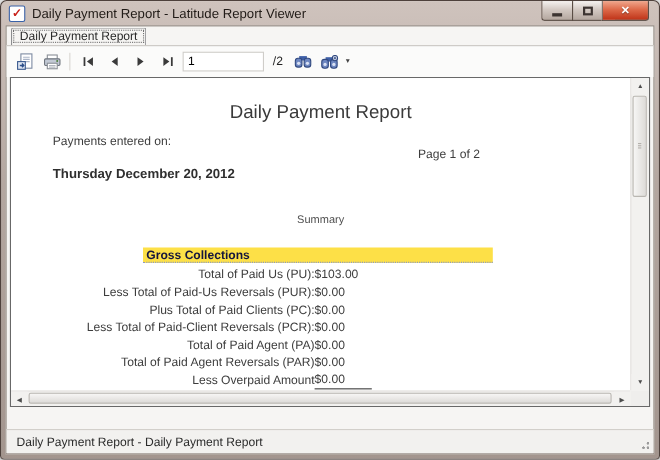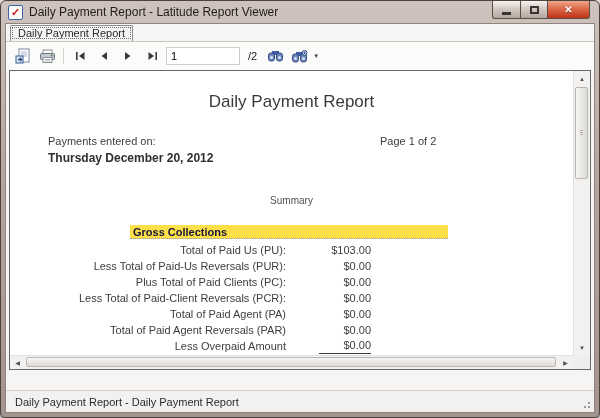--- a/index.html
+++ b/index.html
@@ -54,33 +54,33 @@
   .caret { font-size:6px; color:#444; margin-left:2px; }
 
   
   .viewer { flex:1; margin:0 3px 1px 3px; position:relative;
     border:1px solid #686868; background:#fff; overflow:hidden; }
   .page { position:absolute; left:0; top:0; right:17px; bottom:14px; background:#fff;
     color:#3d3d3d; }
 
   .rpt-title { position:absolute; top:21px; left:0; right:0; text-align:center;
     font-size:17px; color:#3a3a3a; }
-  .rpt-entered { position:absolute; left:38px; top:64px; font-size:11px; }
+  .rpt-entered { position:absolute; left:38px; top:52px; font-size:11px; }
   .rpt-pageind { position:absolute; left:370px; width:100px; top:64px; font-size:11px; }
   .rpt-date { position:absolute; left:38px; top:80px; font-size:12px; font-weight:bold;
     color:#2f2f2f; }
   .rpt-summary { position:absolute; top:124px; left:0; right:0; text-align:center;
     font-size:10px; color:#4f4f4f; }
   .group-bar { position:absolute; left:120px; top:154px; width:318px; height:14px;
     padding:0 3px; font-size:11px; font-weight:bold; color:#15153d;
     border-bottom:1px dotted #8c9ac2; display:flex; align-items:center; }
   .rows { position:absolute; left:0; top:171px; width:100%; }
   .row { display:flex; height:16px; align-items:center; font-size:11px; }
   .rlabel { width:276px; text-align:right; }
-  .rvalue { width:85px; text-align:right; }
+  .rvalue { width:85px; }
   .vtext { display:inline-block; padding:0 0 1px 0; }
   .total-line { min-width:52px; border-bottom:1px solid #3a3a3a; padding-bottom:2px; }
 
   
   .vscroll { position:absolute; top:0; right:0; bottom:14px; width:17px;
     background:#f2f1ef; border-left:1px solid #e4e2df; }
   .hscroll { position:absolute; left:0; right:17px; bottom:0; height:14px;
     background:#f2f1ef; border-top:1px solid #e4e2df; }
   .sb-btn { position:absolute; display:flex; align-items:center; justify-content:center;
     color:#4c4c4c; font-size:6px; background:#f2f1ef; }

